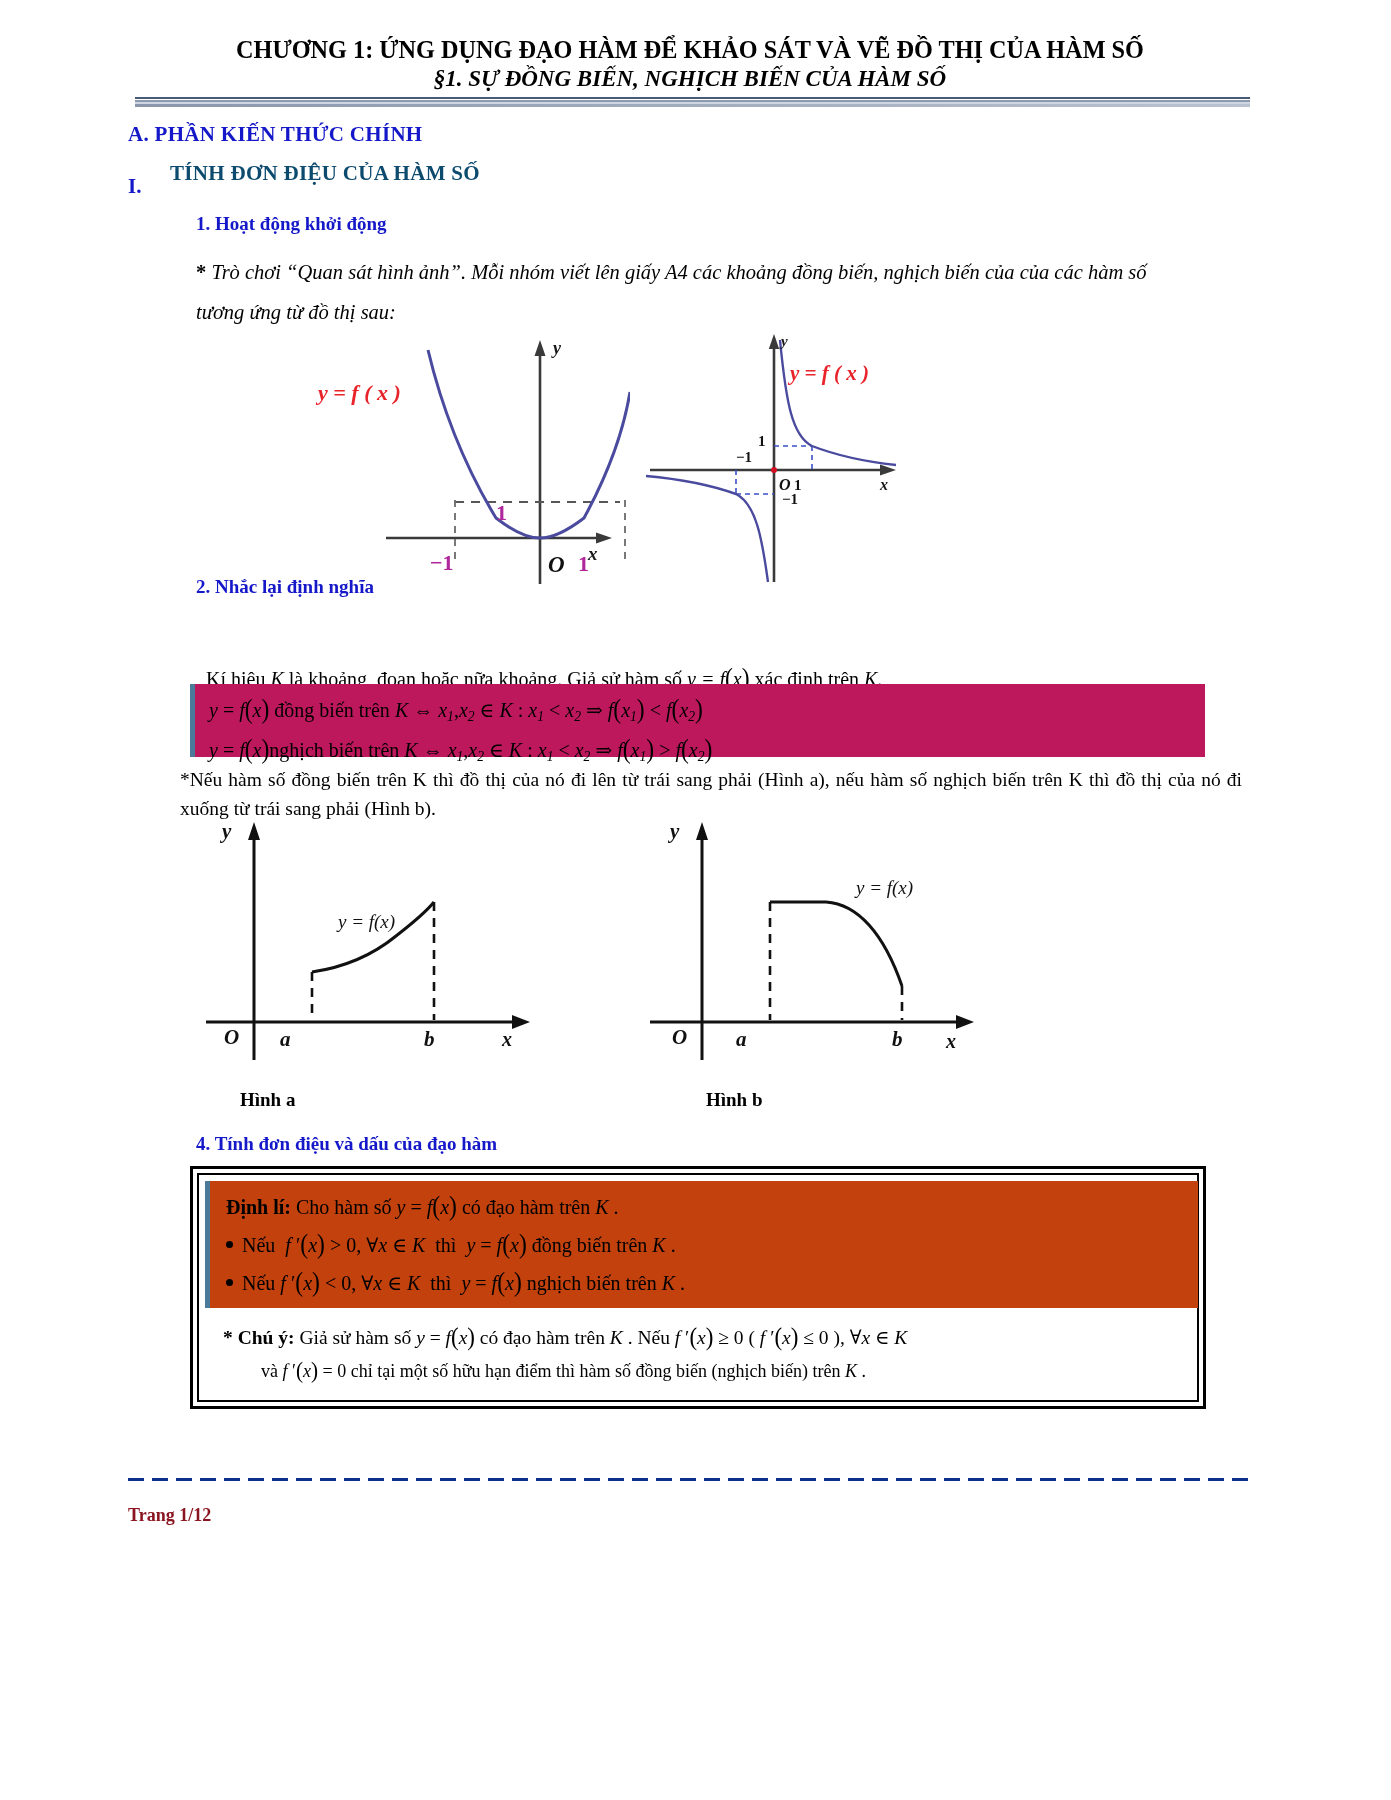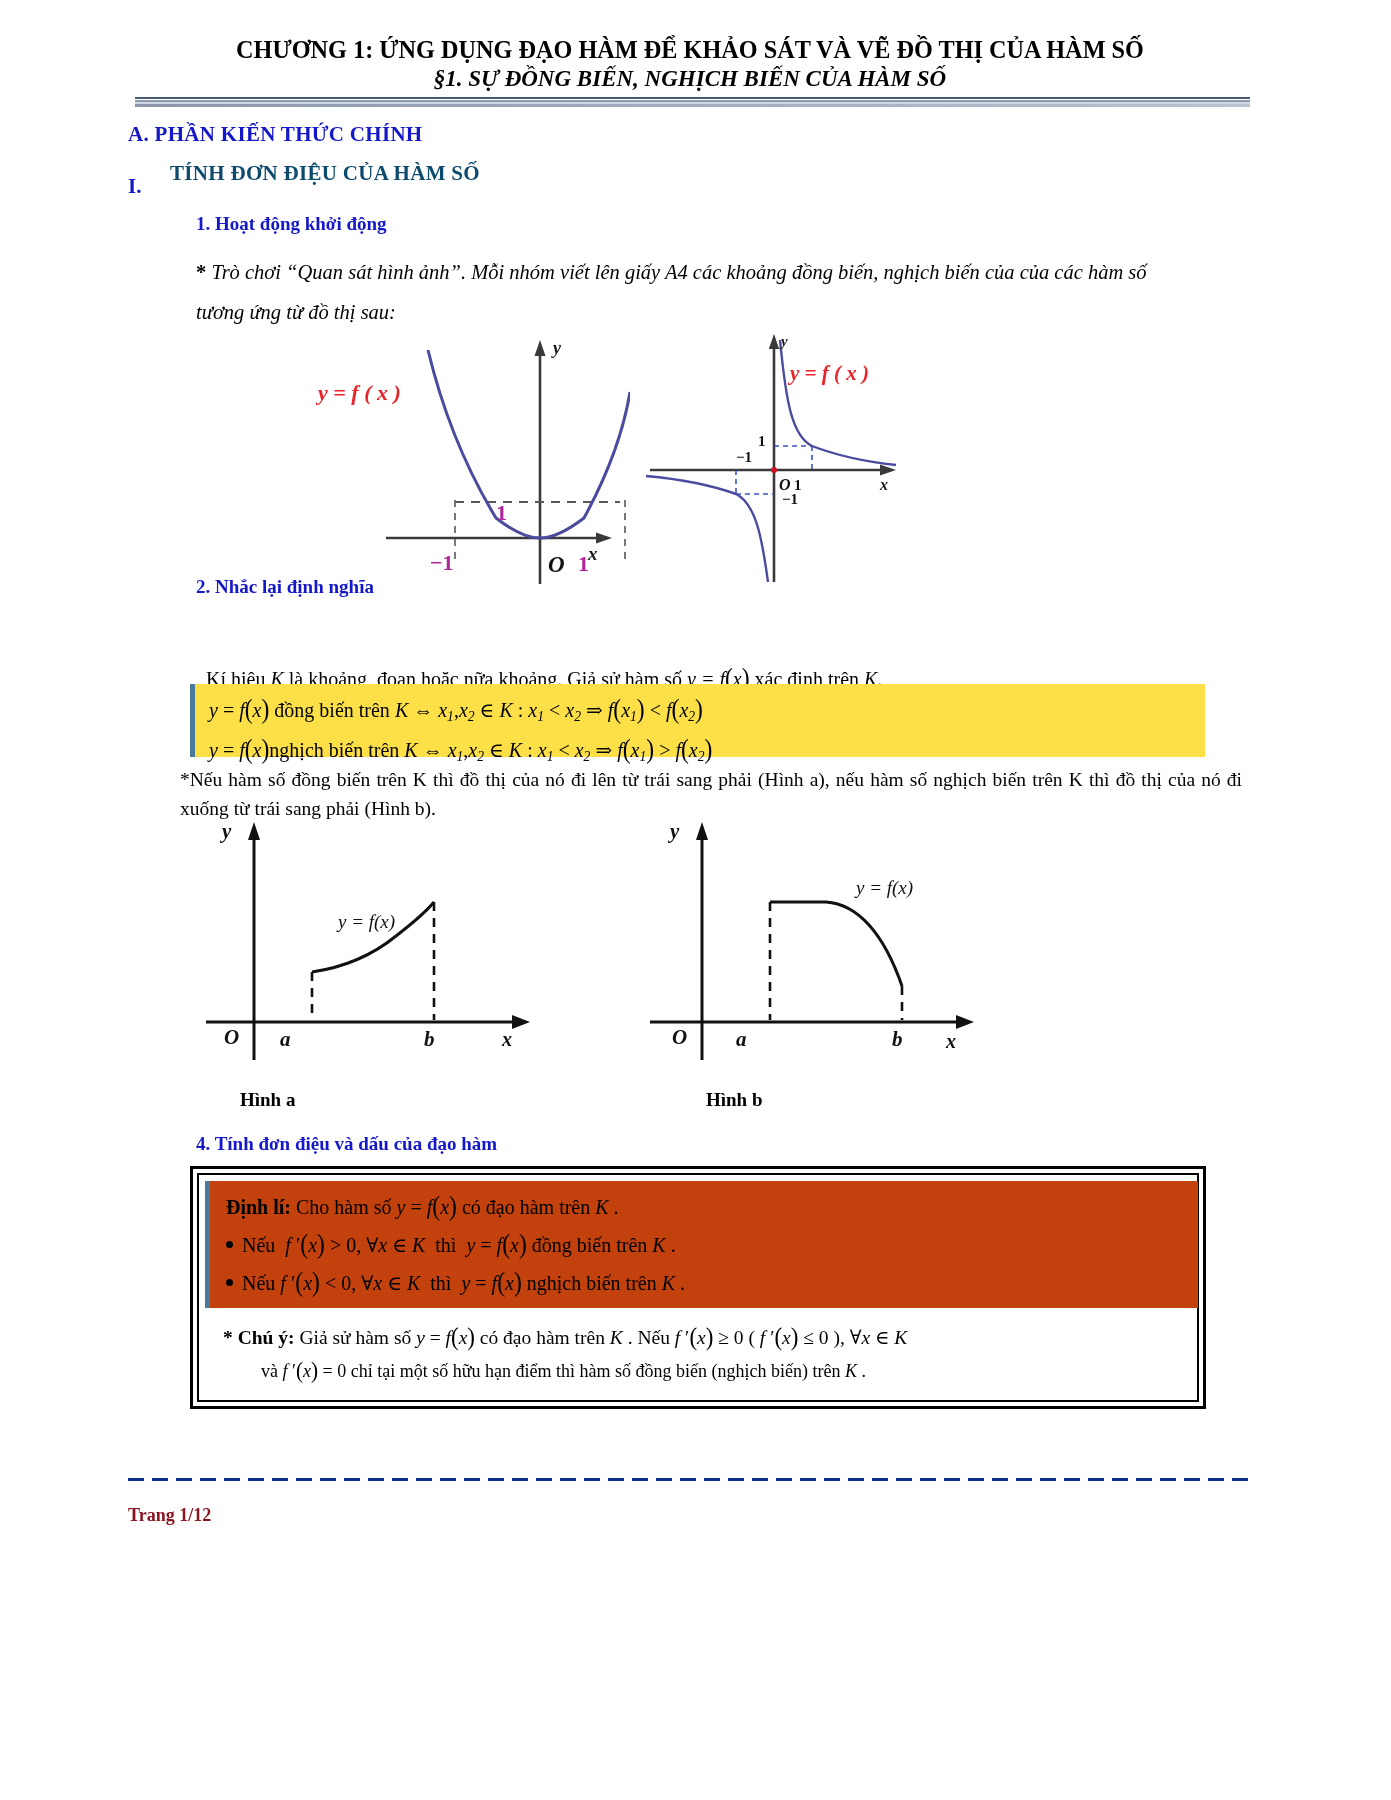--- a/index.html
+++ b/index.html
@@ -151,21 +151,21 @@
   .sub { font-size: 0.68em; vertical-align: -0.28em; font-style: italic; }
   .big-paren { font-size: 1.18em; font-style: normal; display: inline-block;
                transform: scaleY(1.12); }
 
   
   .def-box {
     position: absolute;
     left: 190px; top: 684px;
     width: 1015px;
     height: 73px;
-    background: #fde047;
+    background: #be185d;
     border-left: 5px solid #4b7a9b;
     box-sizing: border-box;
     padding: 6px 8px 0 14px;
   }
   .def-line {
     font-size: 20px;
     line-height: 1.68;
     white-space: nowrap;
   }
 

